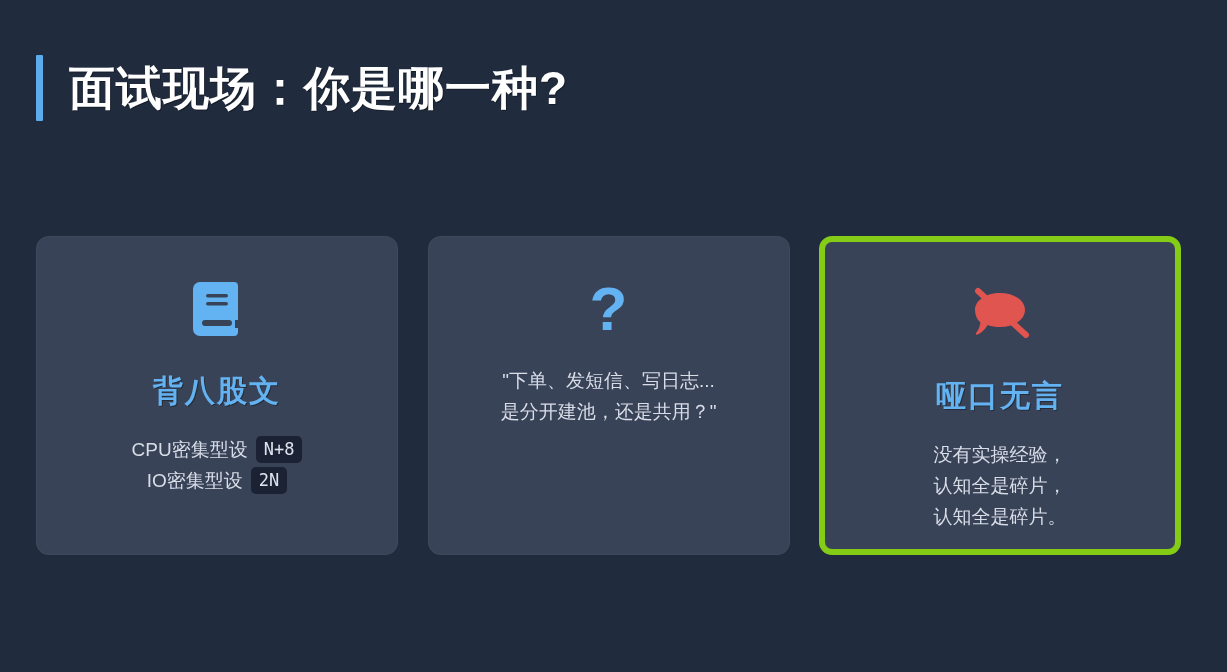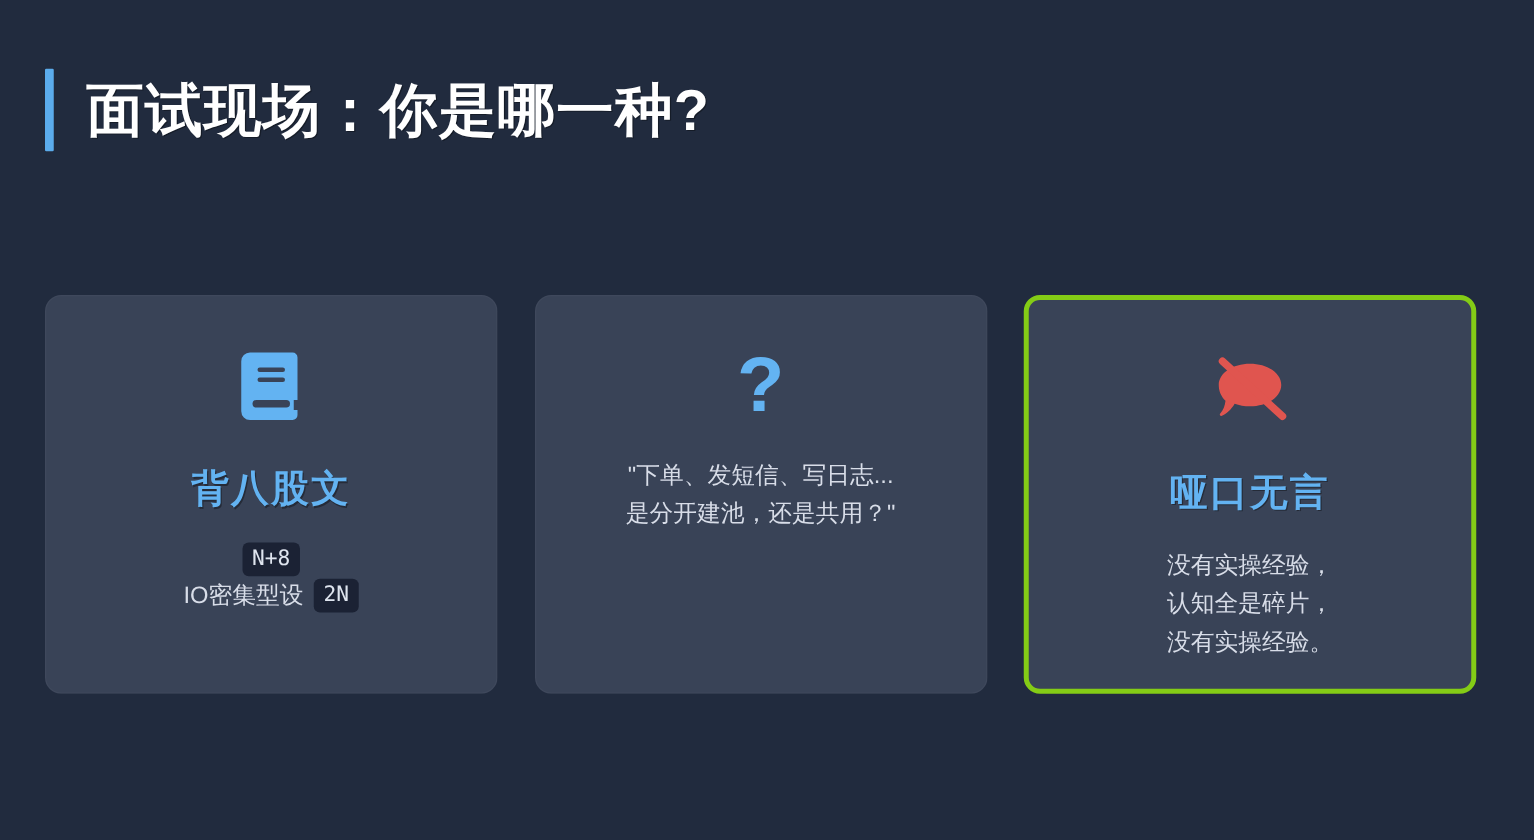--- a/index.html
+++ b/index.html
@@ -57,21 +57,21 @@
     box-sizing: border-box;
     background: #394357;
     border-radius: 13px;
     border: 1px solid rgba(255,255,255,0.03);
     padding-top: 26px;
     display: flex;
     flex-direction: column;
     align-items: center;
   }
   .card.danger {
-    border: 4px solid #84cc16;
+    border: 6px solid #84cc16;
     font-family: Liberation Serif, serif;
   }
 
   .card-icon {
     height: 68px;
     width: 68px;
     display: flex;
     align-items: center;
     justify-content: center;
     margin-top: 12px;
@@ -136,20 +136,21 @@
       <svg width="52" height="58" viewBox="0 0 52 58" aria-hidden="true">
         <path d="M9 2 h34 a4 4 0 0 1 4 4 v34 h-3 v8 h3 v4 a4 4 0 0 1 -4 4 h-34 a7 7 0 0 1 -7 -7 v-40 a7 7 0 0 1 7 -7 z" fill="#63b3f2"></path>
         <rect x="15" y="14" width="22" height="3.6" rx="1.8" fill="#394357"></rect>
         <rect x="15" y="22" width="22" height="3.6" rx="1.8" fill="#394357"></rect>
         <rect x="11" y="40" width="30" height="6" rx="3" fill="#394357"></rect>
       </svg>
     </div>
     <div class="card-title">背八股文</div>
     <div class="card-body">
       <span class="body-line inline-badge">
+        <span>CPU密集型设</span>
         <span class="code-badge">N+8</span>
       </span>
       <span class="body-line inline-badge">
         <span>IO密集型设</span>
         <span class="code-badge">2N</span>
       </span>
     </div>
   </div>
 
   <div class="card">
@@ -169,17 +170,17 @@
                  C17 44.6 13 48 9.5 49.6 C8.2 50.2 7.3 48.8 8.2 47.8 C10.6 45 12 41.5 12.4 37.6
                  C9 34.3 7 30 7 25 C7 15.5 18 8 32 8 Z" fill="#e0554f"></path>
         <line x1="10" y1="6" x2="58" y2="50" stroke="#e0554f" stroke-width="6" stroke-linecap="round"></line>
         <line x1="10" y1="6" x2="58" y2="50" stroke="#394357" stroke-width="2.5" stroke-linecap="round" opacity="0"></line>
       </svg>
     </div>
     <div class="card-title">哑口无言</div>
     <div class="card-body">
       <span class="body-line">没有实操经验，</span>
       <span class="body-line">认知全是碎片，</span>
-      <span class="body-line">没有实操经验。</span>
+      <span class="body-line">认知全是碎片。</span>
     </div>
   </div>
 
 </div>
 
 </body></html>

